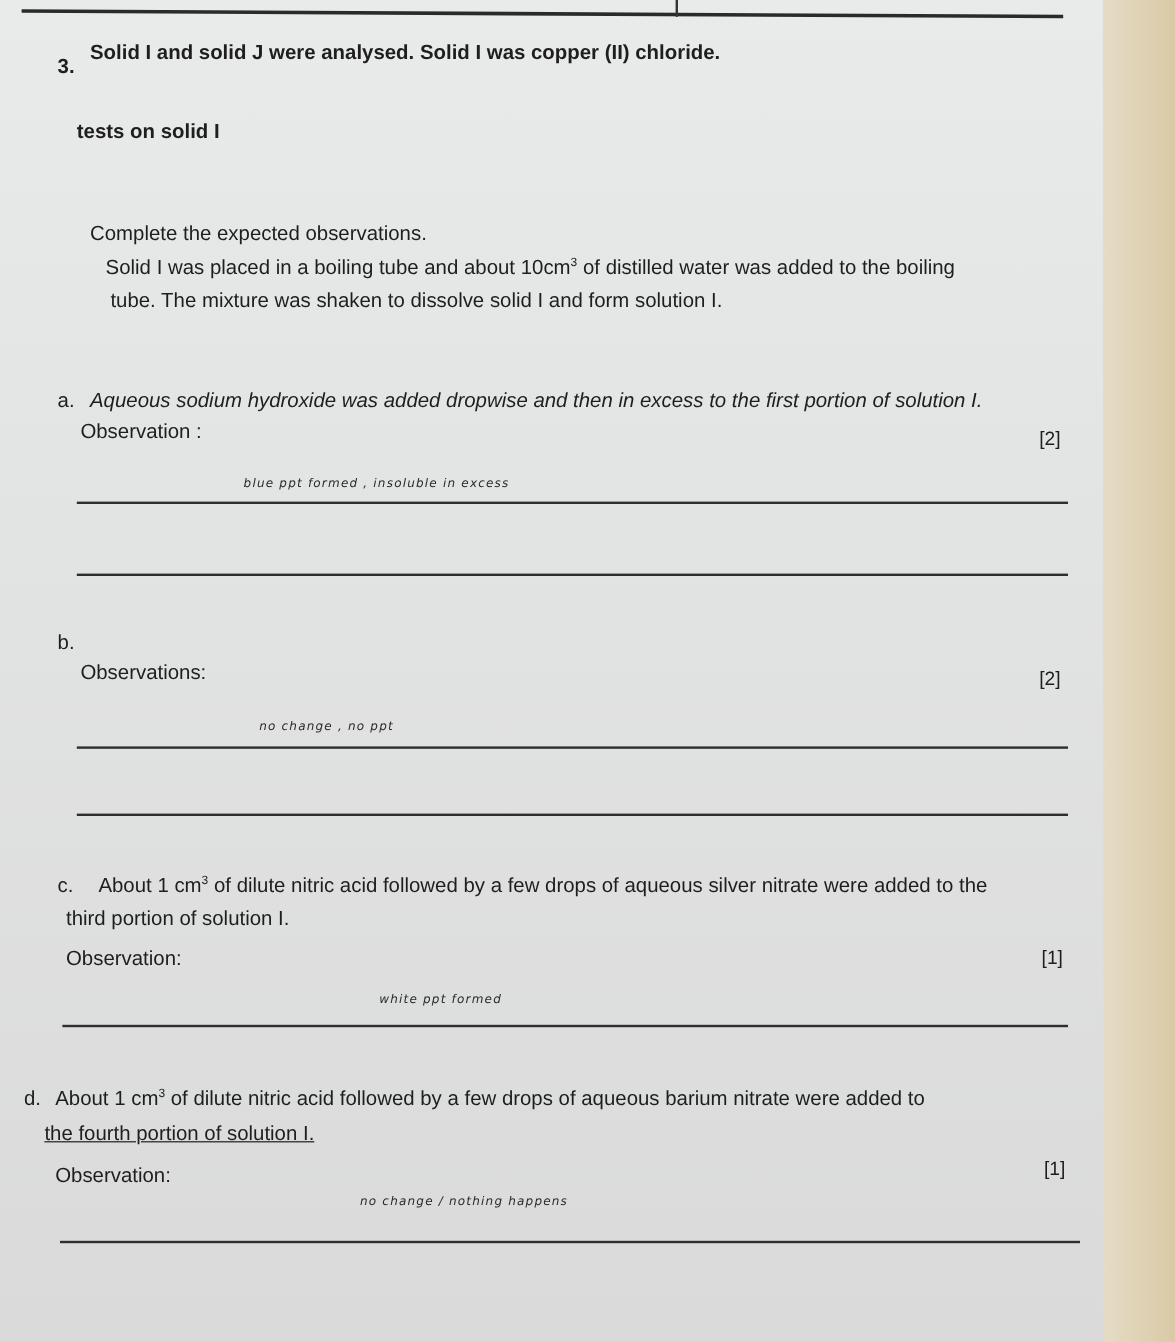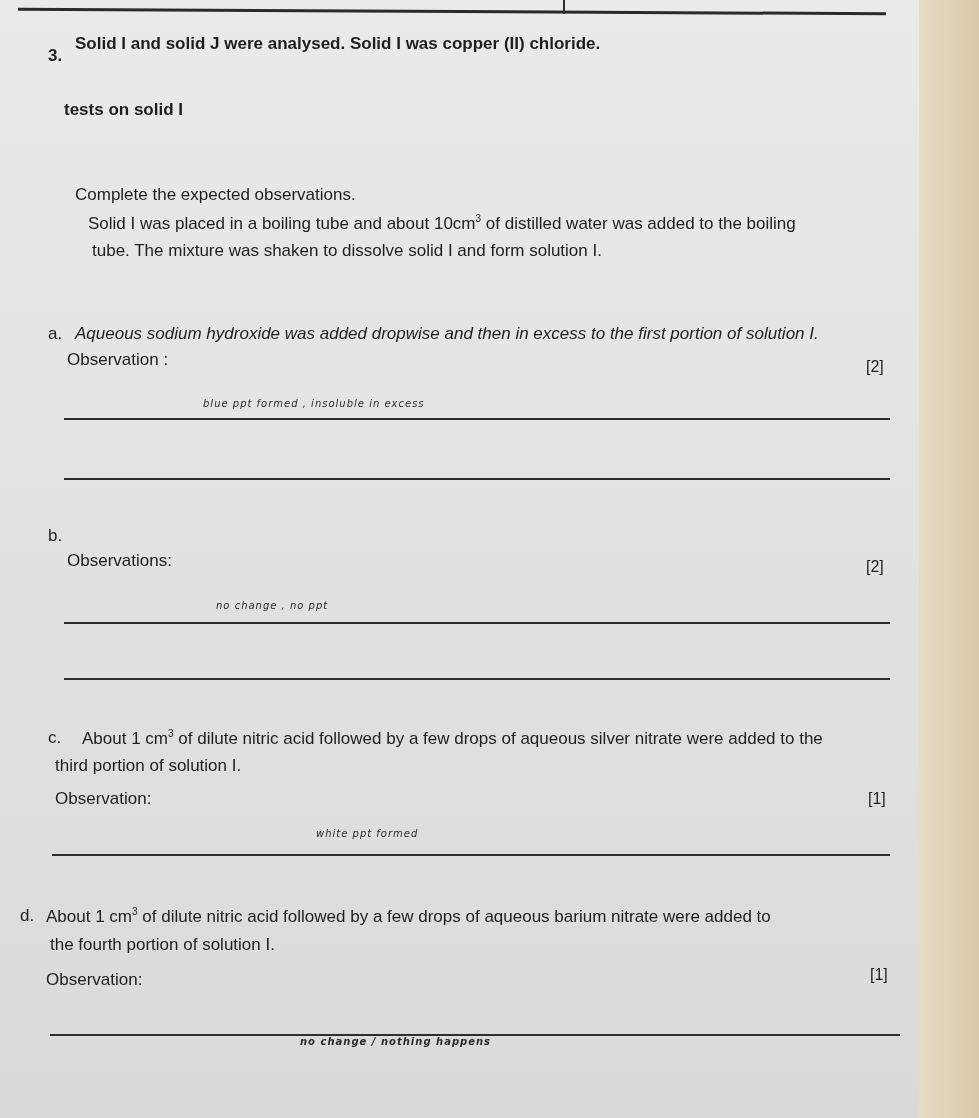--- a/index.html
+++ b/index.html
@@ -60,19 +60,19 @@
   <span class="mark" style="left:868px;top:790px;">[1]</span>
   <span class="hw" style="left:300px;top:828px;margin-left:16px;">white ppt formed</span>
   <div class="line" style="left:52px;top:854px;width:838px;"></div>
 
   <span class="t" style="left:20px;top:906px;">d.</span>
   <span class="t" style="left:46px;top:906px;">
     <span>About</span>
     <span>1 cm</span><sup>3</sup>
     <span>of dilute nitric acid followed by a few drops of aqueous barium nitrate were added to</span>
   </span>
-  <span class="t" style="left:50px;top:935px;">the fourth portion of solution I.</span>
+  <span class="t" style="left:37px;top:935px;text-decoration:underline;">the fourth portion of solution I.</span>
   <span class="t" style="left:46px;top:970px;">Observation:</span>
   <span class="mark" style="left:870px;top:966px;">[1]</span>
-  <span class="hw" style="left:300px;top:1036px;font-weight:bold;">no change    / nothing happens</span>
+  <span class="hw" style="left:300px;top:996px;">no change    / nothing happens</span>
   <div class="line" style="left:50px;top:1034px;width:850px;"></div>
 </div>
 <div class="wood"></div>
 
 </body></html>

